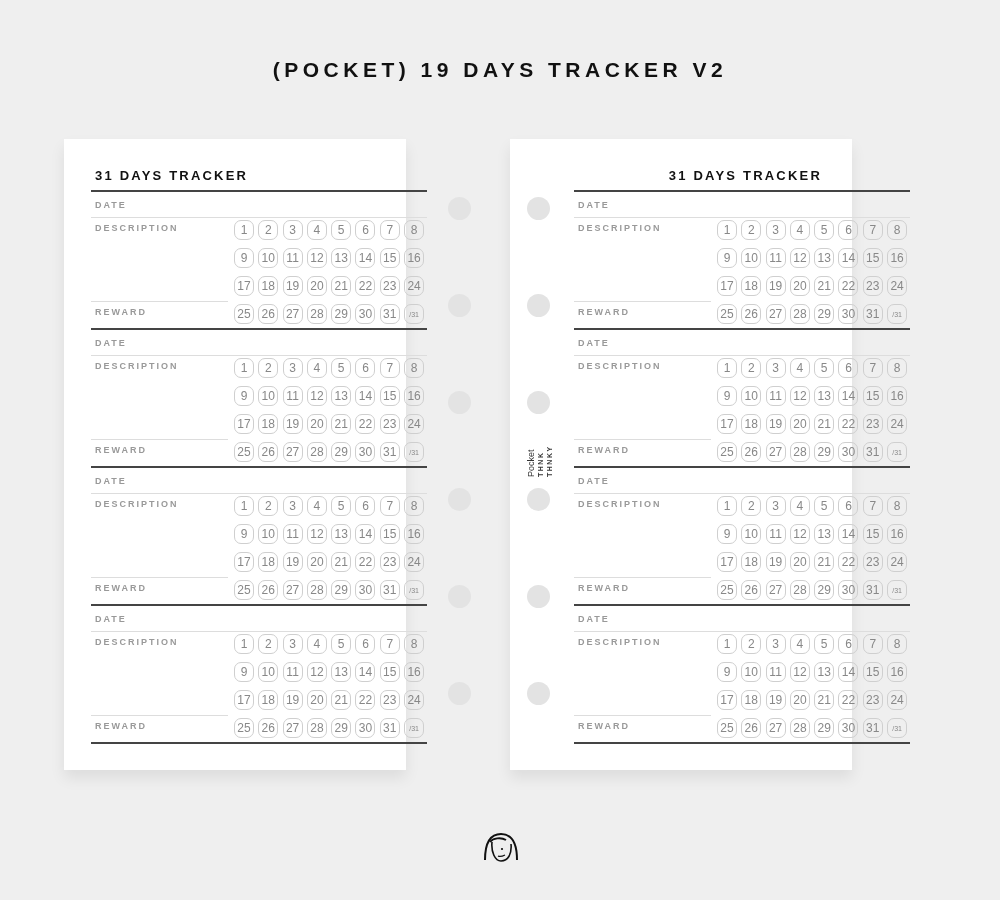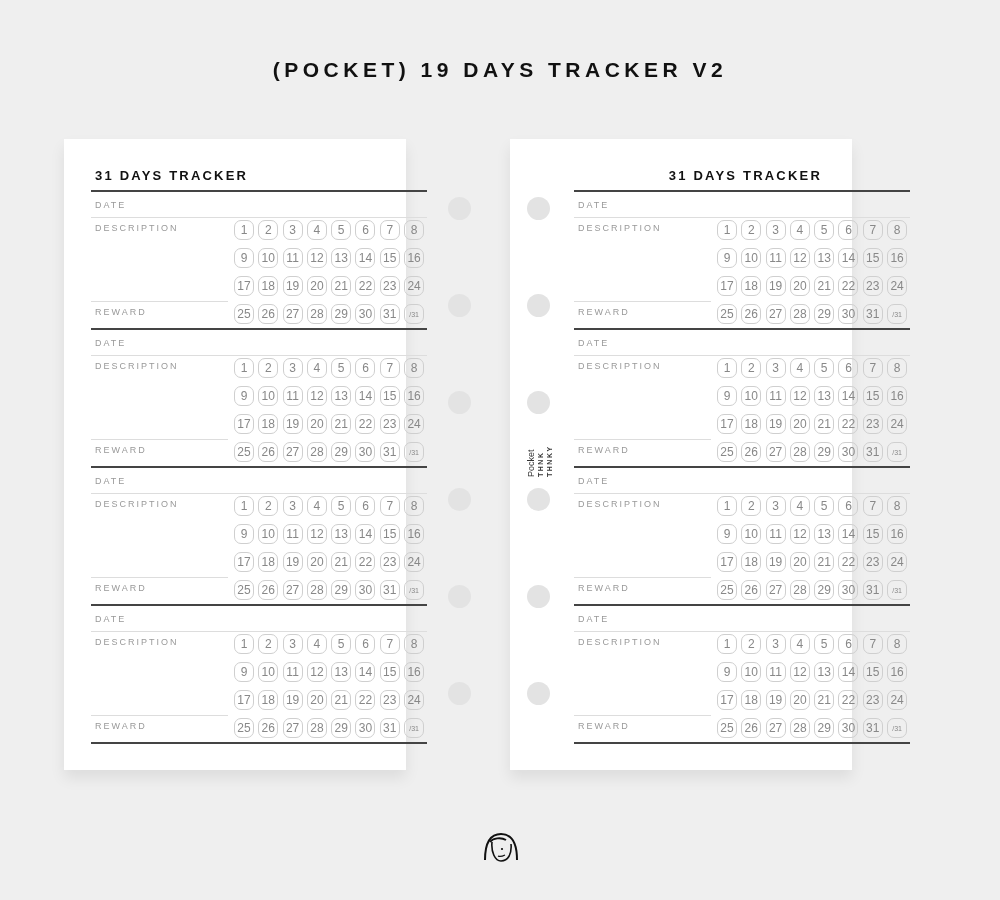--- a/index.html
+++ b/index.html
@@ -10,21 +10,21 @@
   .page.right{left:510px;}
   .hole{position:absolute;width:23px;height:23px;border-radius:50%;background:#e3e3e3;}
   .page-title{position:absolute;top:29px;font-size:13px;font-weight:bold;letter-spacing:2.2px;color:#111;}
   .page.left .page-title{left:31px;}
   .page.right .page-title{right:30px;}
   .content{position:absolute;top:51px;width:336px;}
   .page.left .content{left:27px;}
   .page.right .content{left:64px;}
   .top-rule{height:2px;background:#444;}
   .block{position:relative;height:138px;}
-  .lbl{position:absolute;left:4px;font-size:9px;font-weight:normal;letter-spacing:2px;color:#999;}
+  .lbl{position:absolute;left:4px;font-size:9px;font-weight:bold;letter-spacing:2px;color:#999;}
   .thin{position:absolute;height:1px;background:#ddd;}
   .bottom-rule{position:absolute;left:0;bottom:0;width:336px;height:2px;background:#444;}
   .grid{position:absolute;left:143px;top:28px;display:grid;grid-template-columns:repeat(8,20px);grid-auto-rows:20px;column-gap:4.3px;row-gap:8px;}
   .cell{border:1px solid #cfcfcf;border-radius:7px;font-size:12px;color:#888;display:flex;align-items:center;justify-content:center;box-sizing:border-box;}
   .cell.total{font-size:7px;}
   .brand{position:absolute;left:520px;top:440px;width:44px;height:30px;transform:rotate(-90deg);transform-origin:center;font-size:9px;color:#333;line-height:9px;}
   .brand .t{font-weight:bold;font-size:7px;letter-spacing:1.5px;}
   .logo{position:absolute;left:479px;top:830px;width:44px;height:36px;}
 </style>
 </head>

